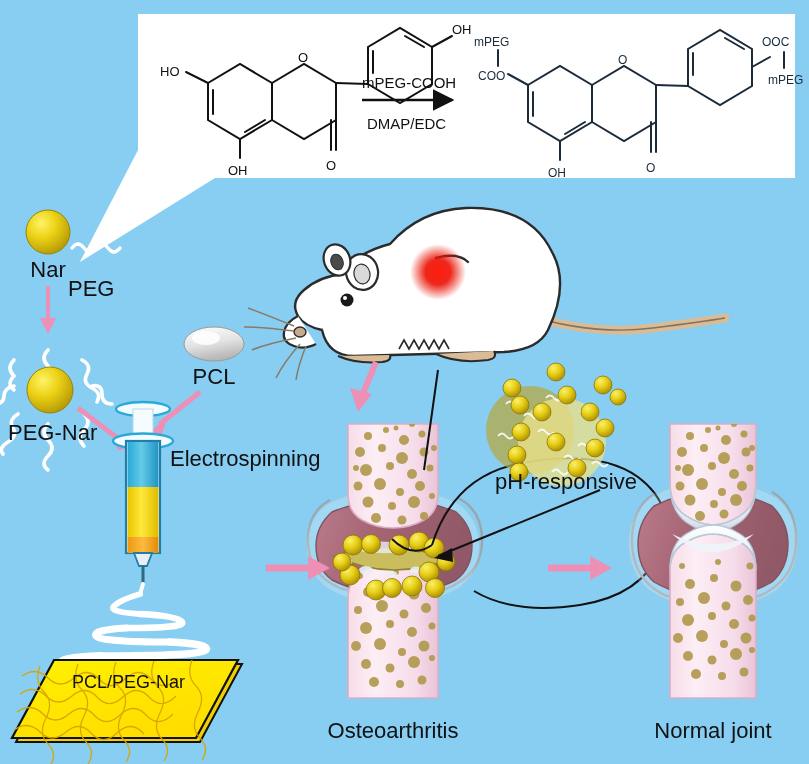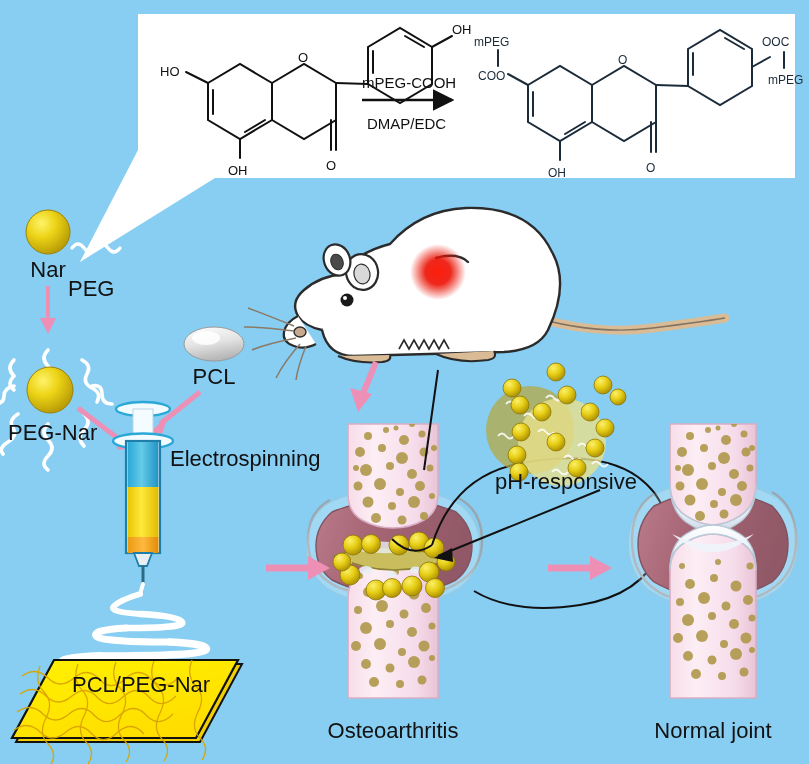--- a/index.html
+++ b/index.html
@@ -535,13 +535,13 @@
       <circle cx="744" cy="672" r="4.5"></circle>
           <circle cx="682" cy="566" r="3"></circle>
           <circle cx="750" cy="566" r="3.5"></circle>
       <circle cx="718" cy="562" r="3"></circle>
     </g>
   </g>
   <text x="713" y="738" font-size="22" fill="#111" text-anchor="middle">Normal joint</text>
 </svg>
 </div>
 
-<div class="lbl" style="left:72px;top:672px;font-size:22px;">PCL/PEG-Nar</div>
+<div class="lbl" style="left:72px;top:672px;font-size:18px;">PCL/PEG-Nar</div>
 
 </body></html>

